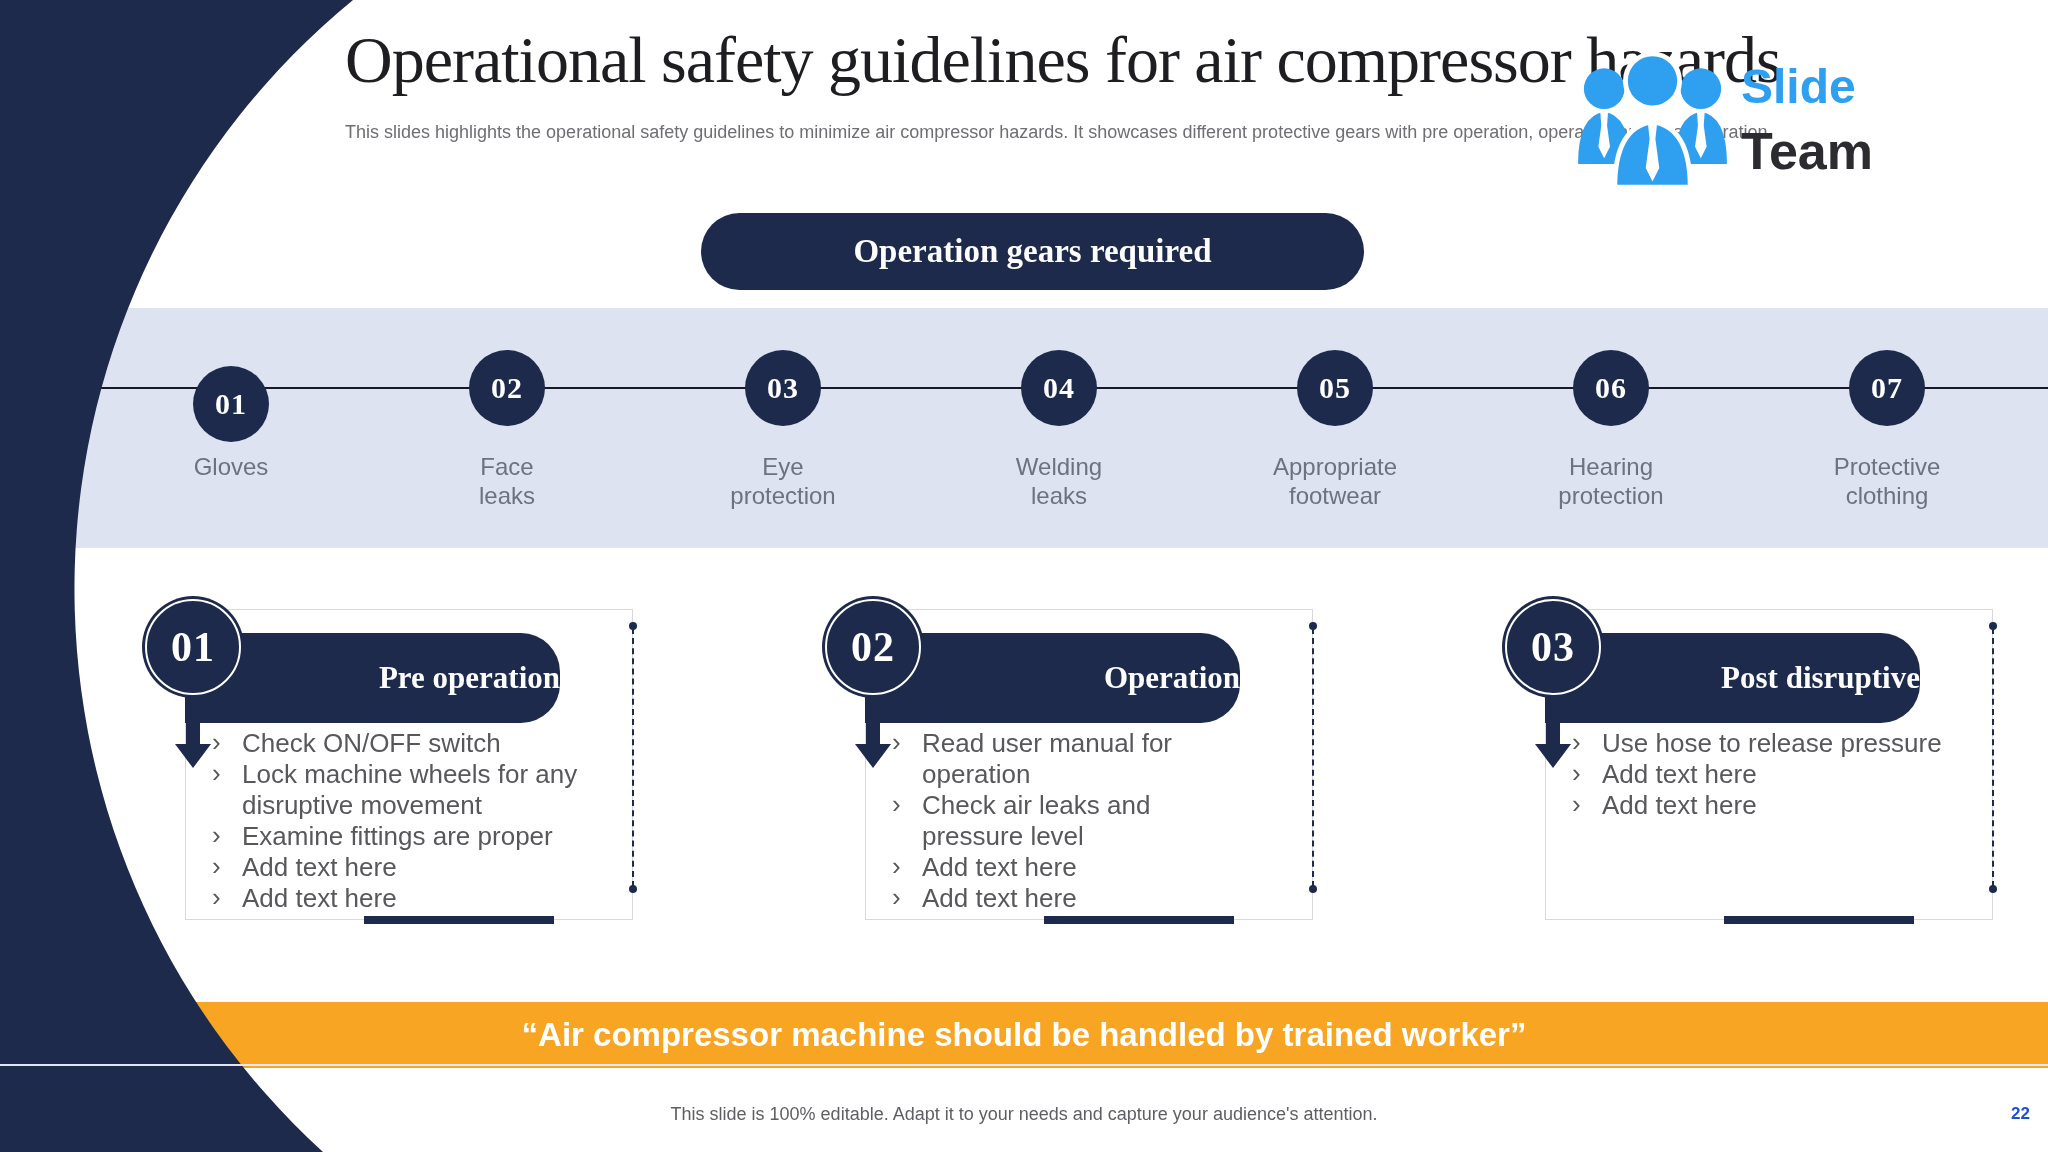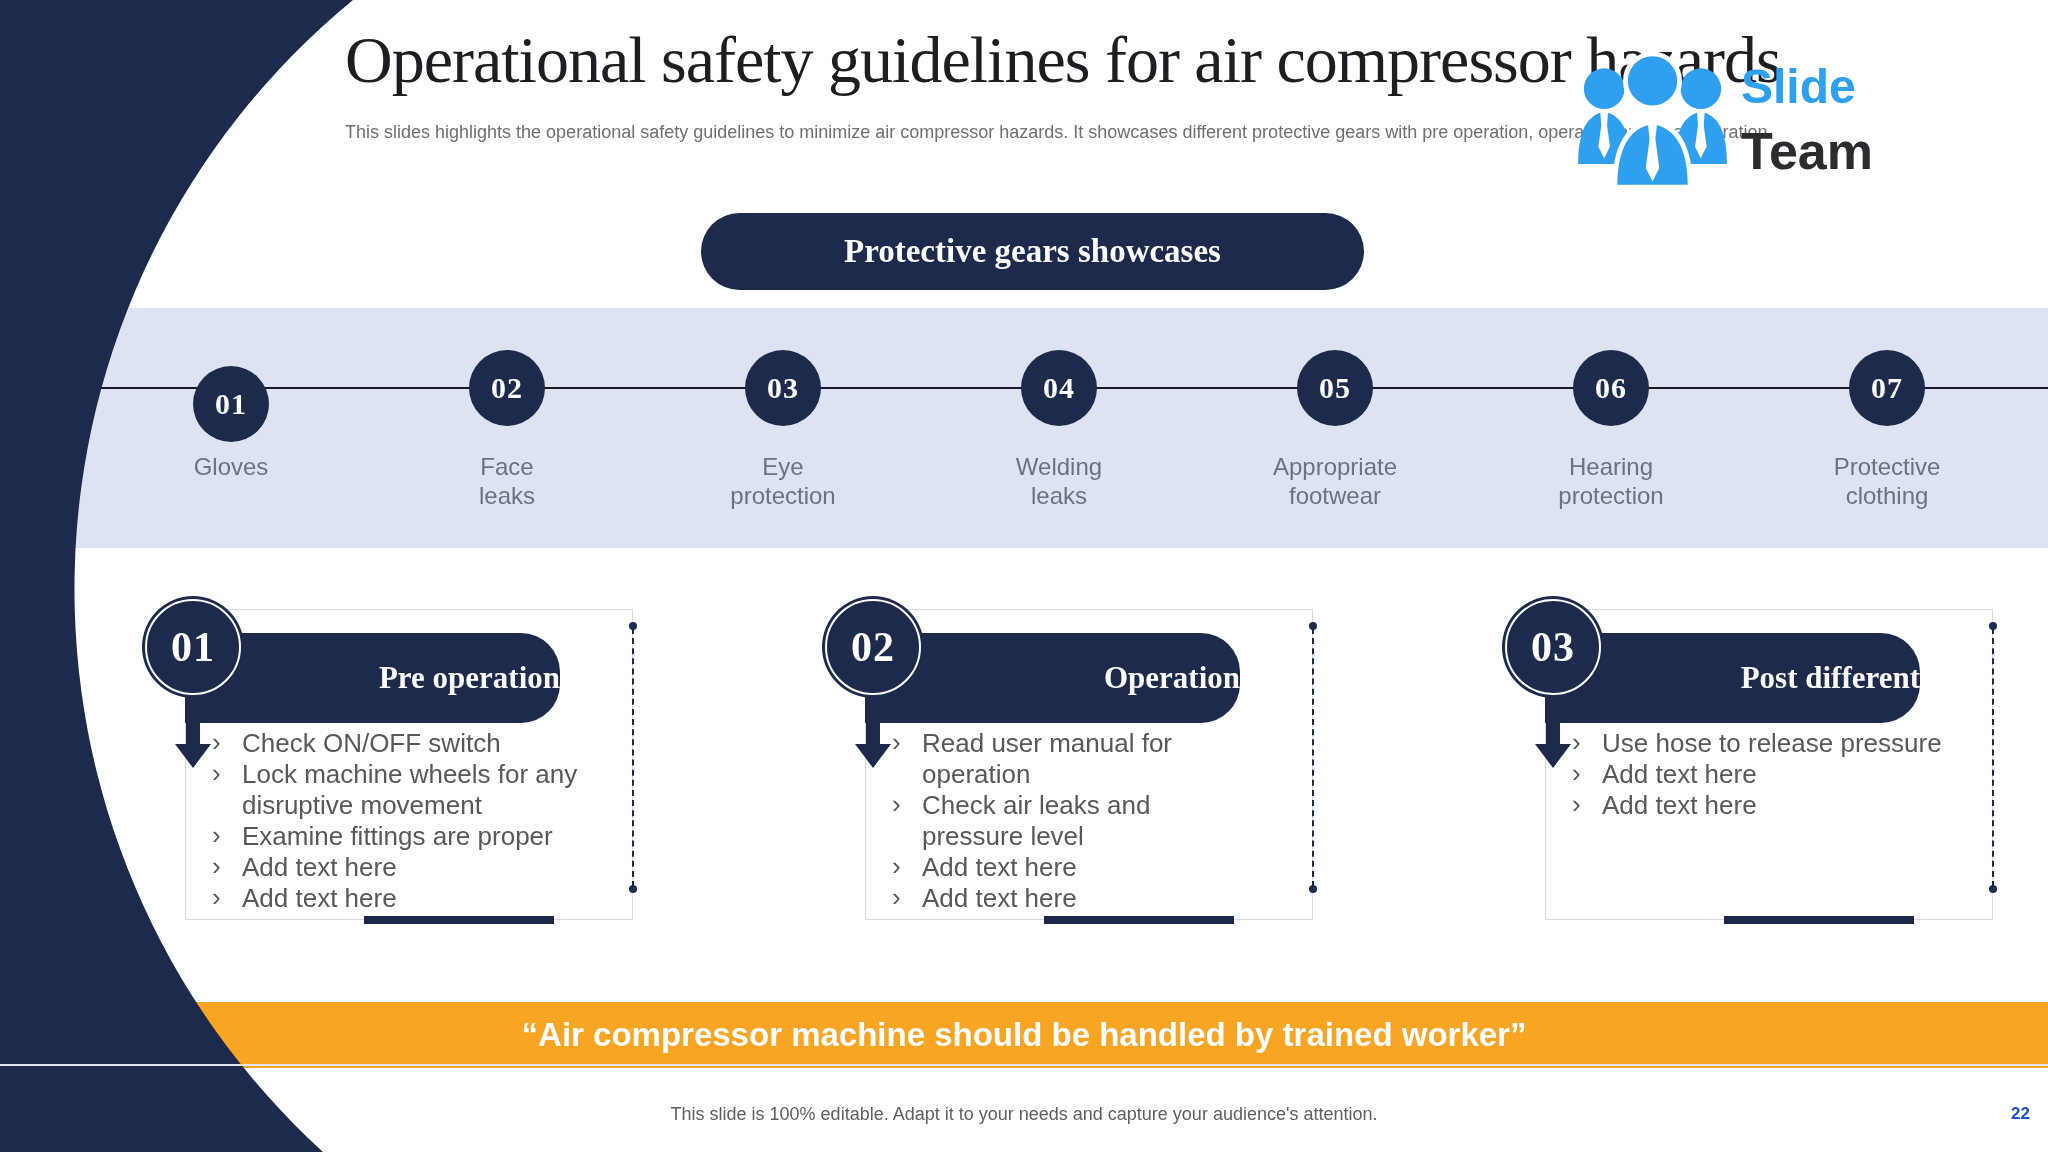--- a/index.html
+++ b/index.html
@@ -107,21 +107,21 @@
       <polygon points="31,64 39,64 38,78 41,100 35,112 29,100 32,78" fill="#ffffff"></polygon>
       <polygon points="131,64 139,64 138,78 141,100 135,112 129,100 132,78" fill="#ffffff"></polygon>
     </svg>
     <div class="logo-text">
       <span class="logo-slide">Slide</span>
       <span class="logo-team">Team</span>
     </div>
   </div>
 
   <div class="pill-heading">
-    <span>Protective gears showcases</span>
+    <span>Operation gears required</span>
   </div>
 
   <div class="t-item t1">
     <div class="t-circle">
         <span>01</span>
       </div>
     <div class="t-label">Gloves</div>
   </div>
   <div class="t-item t2">
     <div class="t-circle">
@@ -200,21 +200,21 @@
 pressure level</li>
         <li>Add text here</li>
         <li>Add text here</li>
       </ul>
     <div class="dashed-connector"></div>
     <div class="accent-bar"></div>
   </div>
 
   <div class="card c3">
     <div class="card-pill">
-        <span>Post different</span>
+        <span>Post disruptive</span>
       </div>
     <div class="card-circle">
         <span>03</span>
       </div>
     <div class="card-arrow"></div>
     <ul class="bullets">
         <li>Use hose to release pressure</li>
         <li>Add text here</li>
         <li>Add text here</li>
       </ul>

